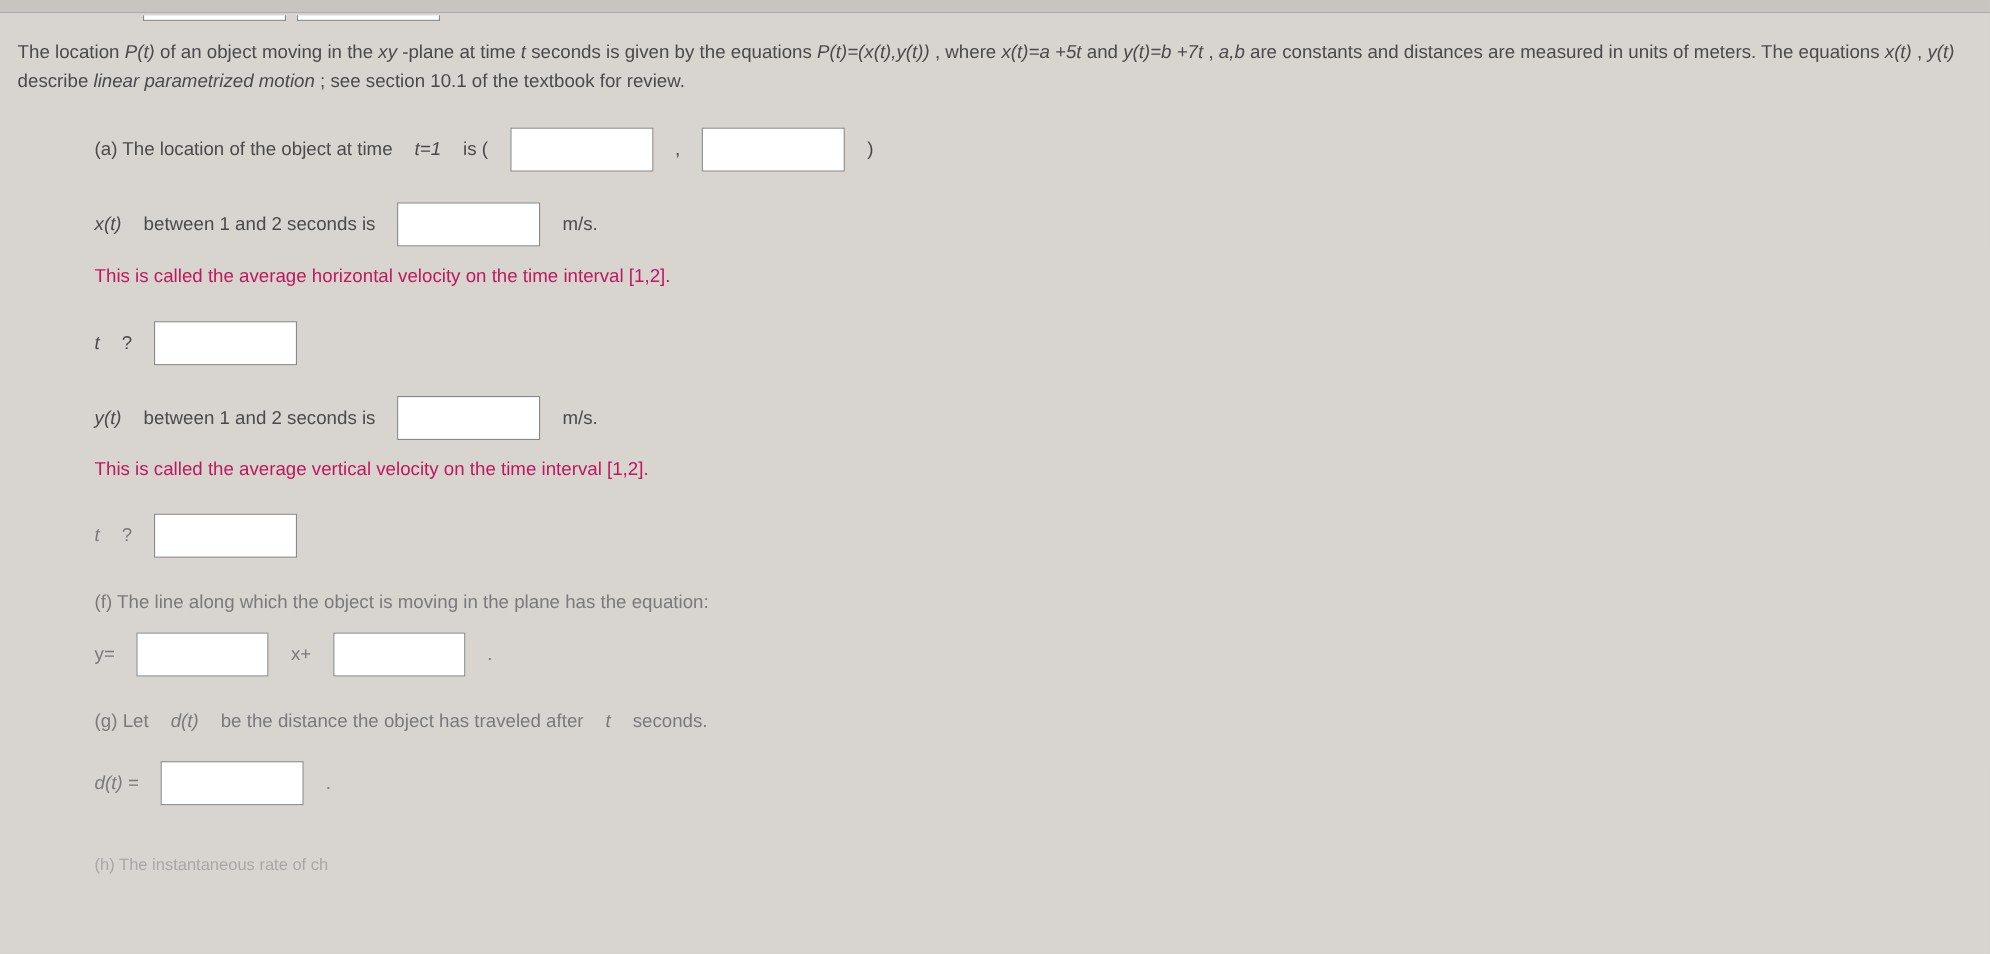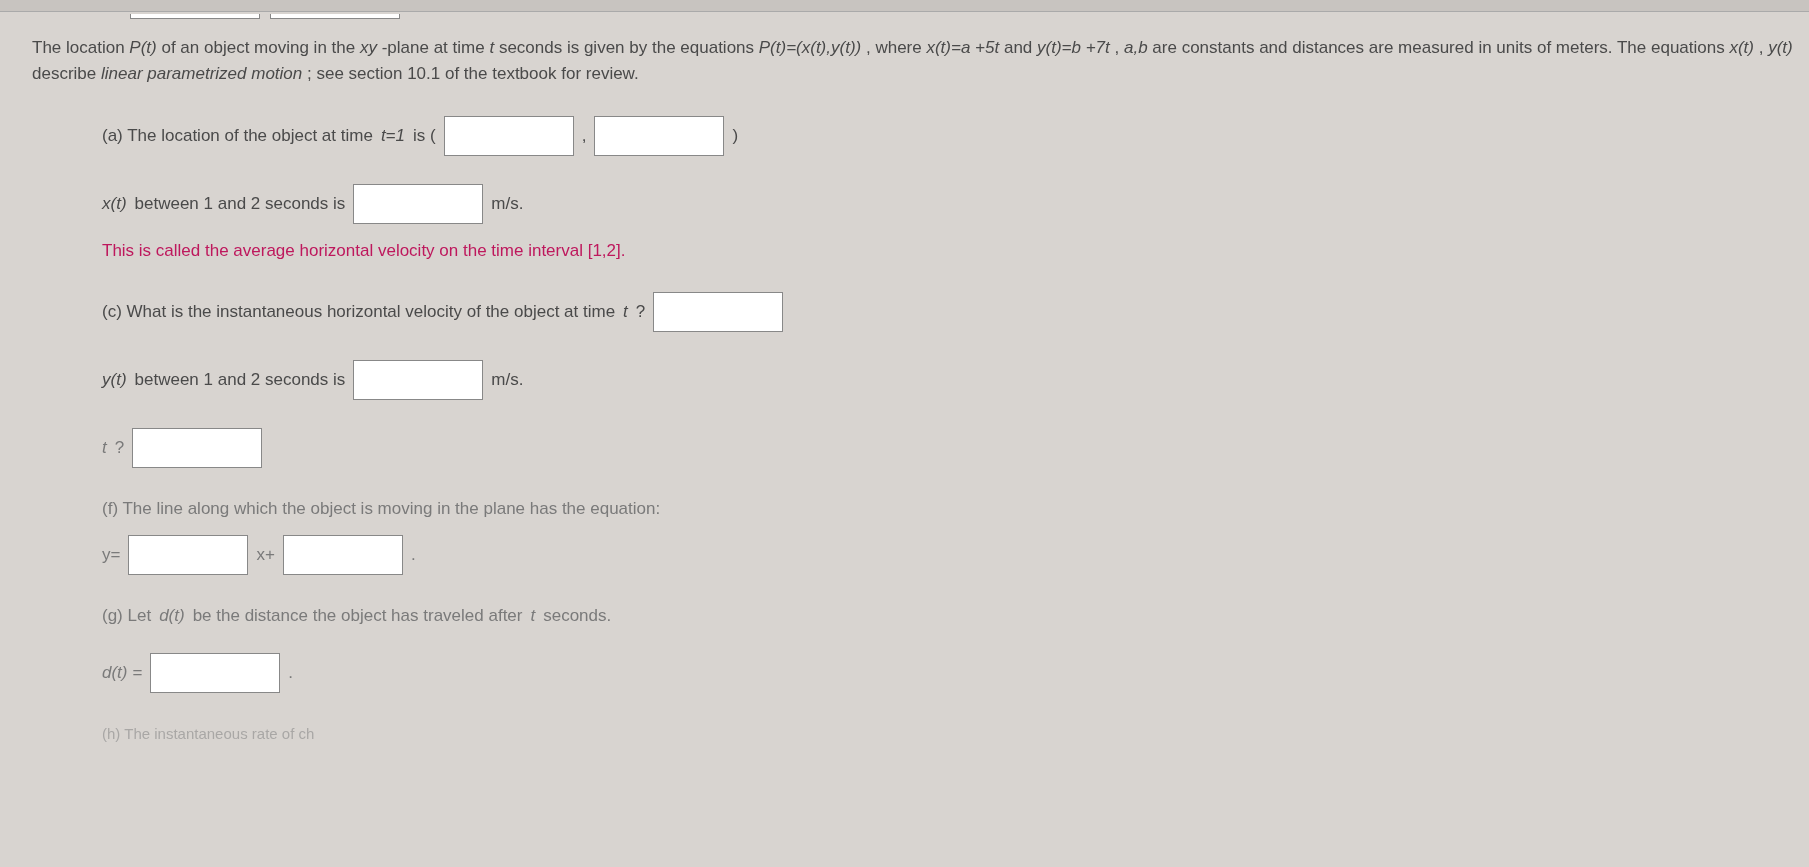--- a/index.html
+++ b/index.html
@@ -23,36 +23,36 @@
     padding: 2px 130px 6px;
     background: #d8d4d0;
   }
   .top-inputs input {
     width: 110px;
     height: 6px;
     border: 1px solid #888;
     background: #fff;
   }
   .problem {
-    padding: 10px 16px 20px 32px;
+    padding: 10px 16px 20px 16px;
     background: #d8d4d0;
   }
   .intro {
     margin-bottom: 30px;
     color: #4a4a4a;
   }
   .part {
     margin: 28px 0 28px 70px;
     color: #4a4a4a;
   }
   .part-line {
     display: flex;
     align-items: center;
     flex-wrap: wrap;
-    gap: 8px;
+    gap: 20px;
     margin-bottom: 14px;
   }
   input.answer {
     height: 40px;
     width: 130px;
     border: 1px solid #888;
     background: #fff;
     font-size: 16px;
     padding: 2px 6px;
     vertical-align: middle;
@@ -65,21 +65,21 @@
     margin-top: 10px;
     color: #be185d;
   }
   .faded {
     color: #7a7a7a;
   }
   .cutoff {
     color: #8a8a8a;
     font-size: 15px;
     margin-left: 70px;
-    margin-top: 30px;
+    margin-top: 44px;
     opacity: 0.6;
   }
 </style>
 </head>
 <body>
 
 <div class="top-bar"></div>
 <div class="top-inputs">
   <input class="answer" style="height: 4px; border-top: none;">
   <input class="answer" style="height: 4px; border-top: none;">
@@ -128,34 +128,34 @@
       <span class="italic">x(t)</span>
       <span> between 1 and 2 seconds is</span>
       <input class="answer" style="">
       <span>m/s.</span>
     </div>
     <div class="sub-note">This is called the average horizontal velocity on the time interval [1,2].</div>
   </div>
 
   <div class="part">
     <div class="part-line">
-      <span>(c) What is the instantaneous horizontal velocity of the object at time </span>
       <span class="italic">t</span>
       <span>?</span>
       <input class="answer" style="">
     </div>
   </div>
 
   <div class="part">
     <div class="part-line">
       <span class="italic">y(t)</span>
       <span> between 1 and 2 seconds is</span>
       <input class="answer" style="">
       <span>m/s.</span>
     </div>
+    <div class="sub-note">This is called the average vertical velocity on the time interval [1,2].</div>
   </div>
 
   <div class="part faded">
     <div class="part-line">
       <span class="italic">t</span>
       <span>?</span>
       <input class="answer" style="">
     </div>
   </div>
 

